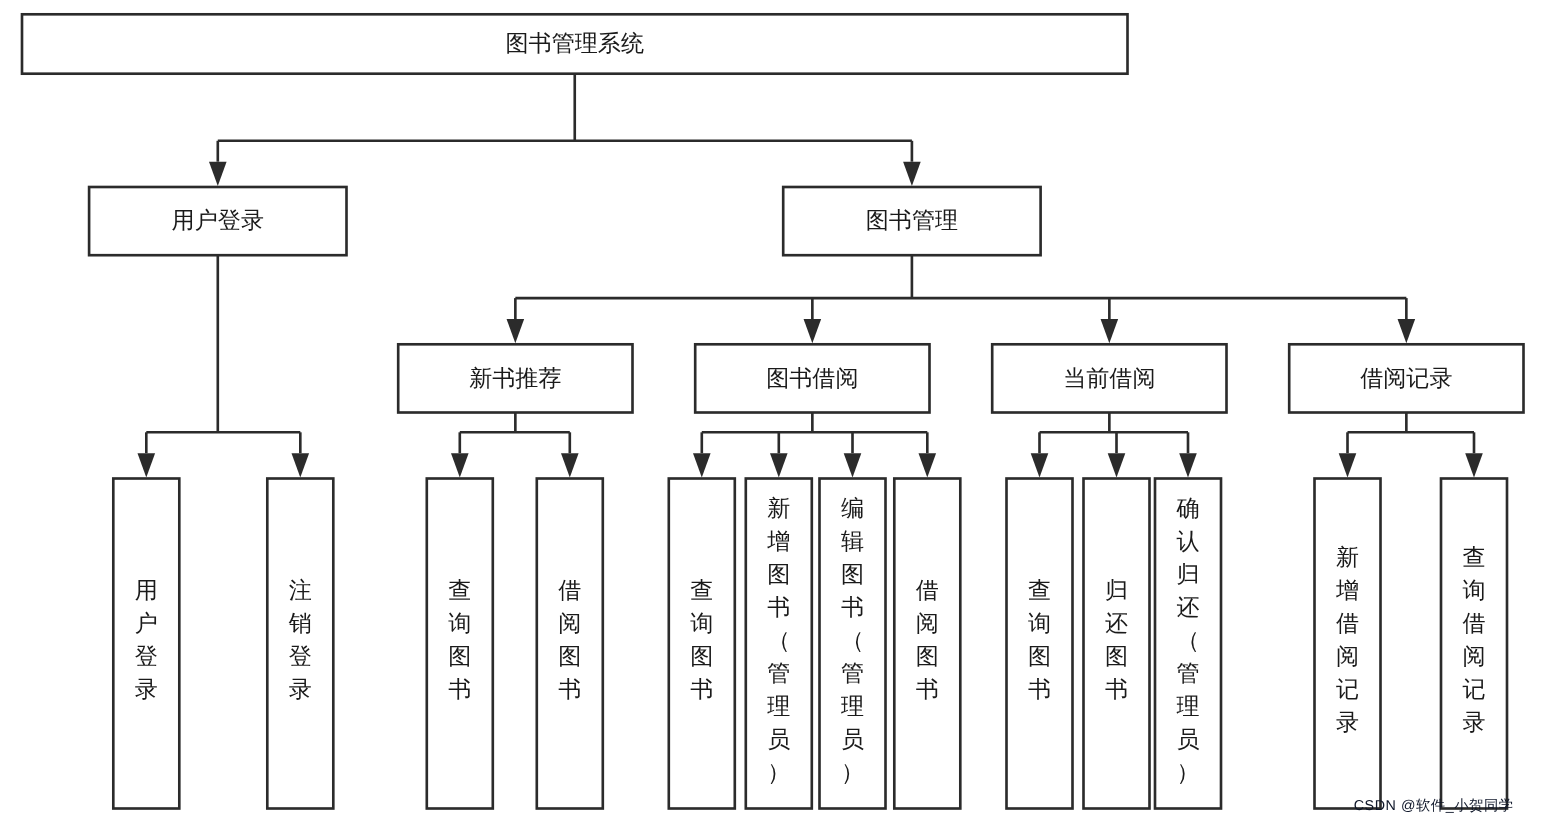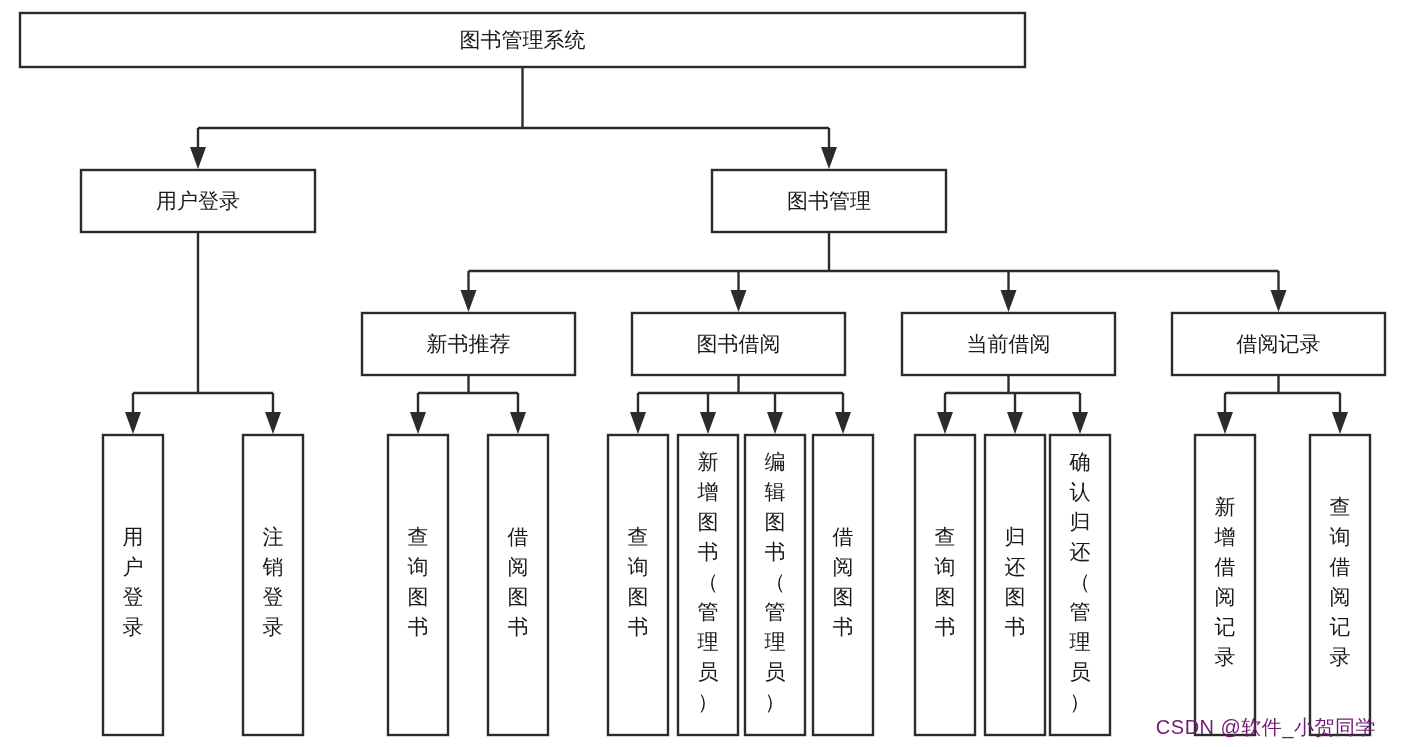--- a/index.html
+++ b/index.html
@@ -52,22 +52,22 @@
     font-family: "Liberation Sans", "DejaVu Sans", sans-serif;
     fill: #1a1a1a;
     font-size: 21px;
     text-anchor: middle;
   }
   .watermark {
     position: absolute;
     right: 14px;
     bottom: 6px;
     font-family: "Liberation Sans", "DejaVu Sans", sans-serif;
-    font-size: 20px;
-    color: #701a75;
+    font-size: 13px;
+    color: #0f172a;
     letter-spacing: 0.5px;
     white-space: nowrap;
     pointer-events: none;
   }
 </style>
 </head>
 <body>
 
 <div id="diagram-root">
   <svg class="tree-canvas" viewBox="0 0 1405 747">

